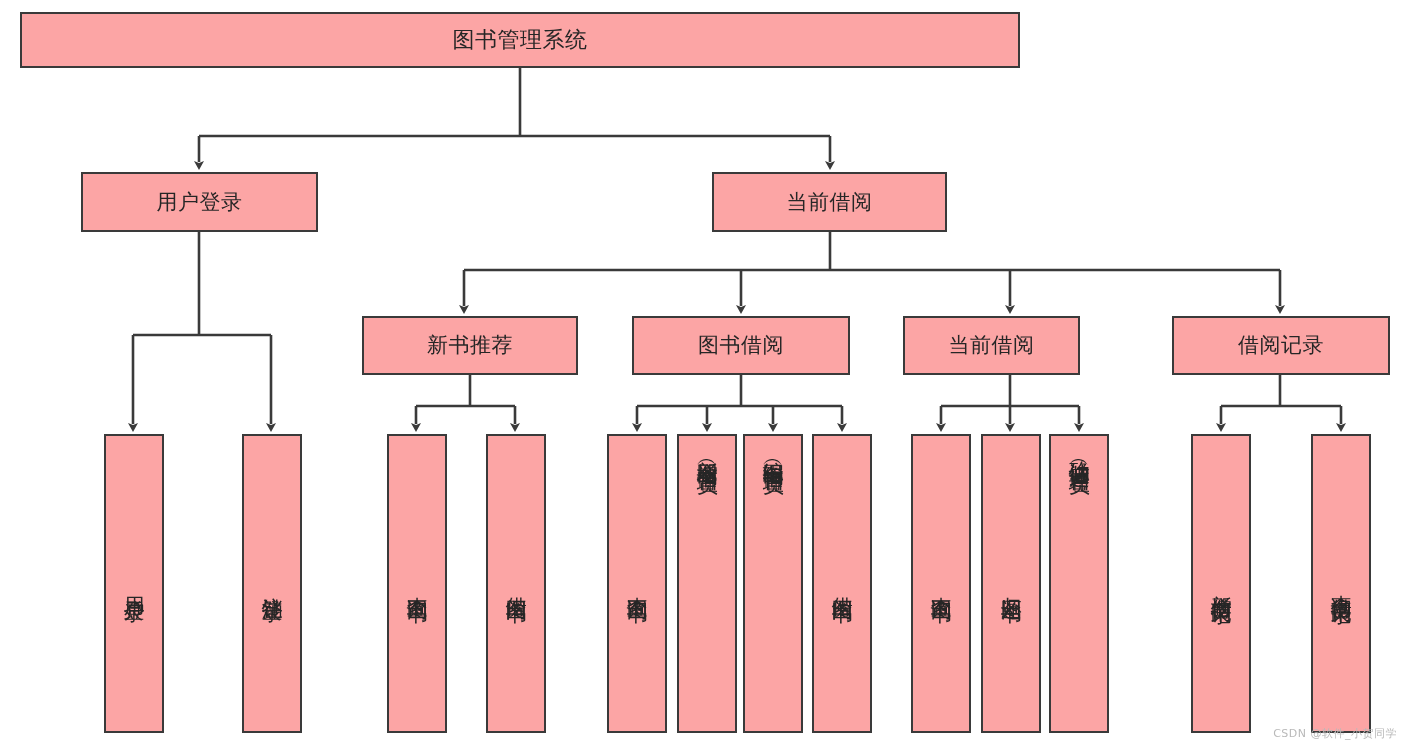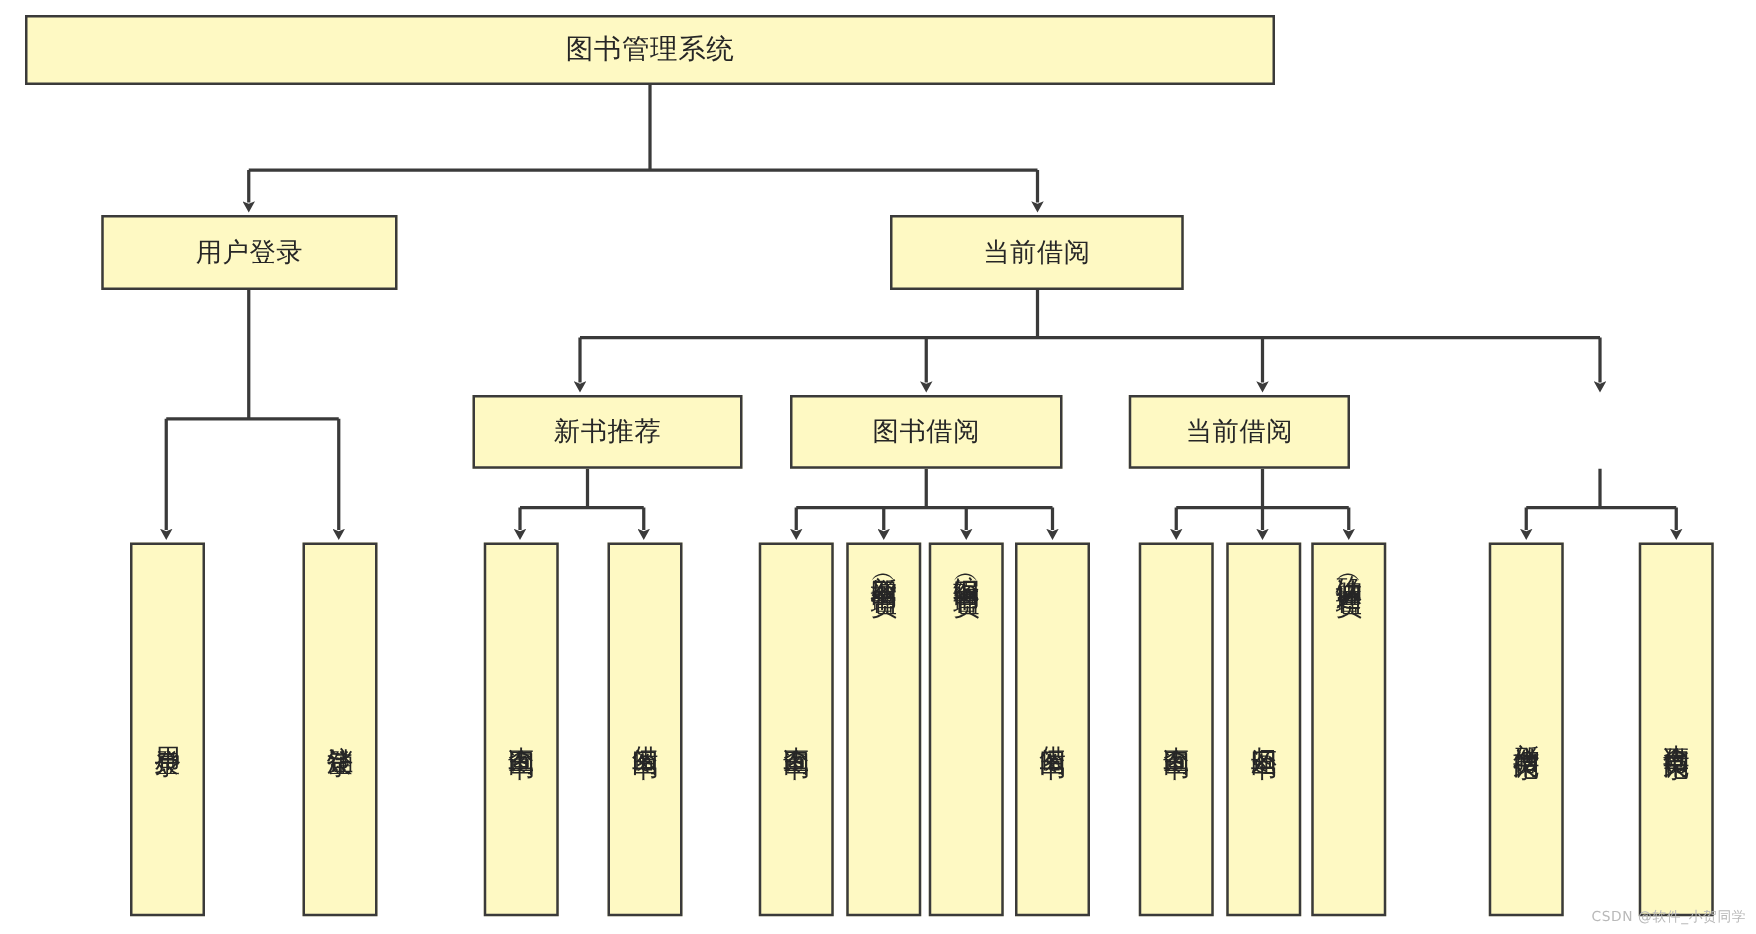--- a/index.html
+++ b/index.html
@@ -21,21 +21,21 @@
     position: absolute;
     left: 0;
     top: 0;
     width: 1405px;
     height: 747px;
   }
   .node {
     position: absolute;
     box-sizing: border-box;
     border: 2.5px solid #3a3a3a;
-    background: #fef9c3;
+    background: #fca5a5;
     display: flex;
     align-items: center;
     justify-content: center;
     color: #262626;
   }
   .node-label {
     display: block;
     text-align: center;
     line-height: 1.18;
     white-space: pre;
@@ -134,29 +134,32 @@
     <span class="node-label">图书管理系统</span>
   </div>
 
   <div class="node h-node" style="left:81px; top:172px; width:237px; height:60px;">
     <span class="node-label">用户登录</span>
   </div>
   <div class="node h-node" style="left:712px; top:172px; width:235px; height:60px;">
     <span class="node-label">当前借阅</span>
   </div>
 
-  <div class="node h-node" style="left:378px; top:316px; width:216px; height:59px;">
+  <div class="node h-node" style="left:362px; top:316px; width:216px; height:59px;">
     <span class="node-label">新书推荐</span>
   </div>
   <div class="node h-node" style="left:632px; top:316px; width:218px; height:59px;">
     <span class="node-label">图书借阅</span>
   </div>
   <div class="node h-node" style="left:903px; top:316px; width:177px; height:59px;">
     <span class="node-label">当前借阅</span>
   </div>
+  <div class="node h-node" style="left:1172px; top:316px; width:218px; height:59px;">
+    <span class="node-label">借阅记录</span>
+  </div>
 
   <div class="node v-node pad-mid" style="left:104px; top:434px; width:60px; height:299px;">
     <span class="node-label">用户登录</span>
   </div>
   <div class="node v-node pad-mid" style="left:242px; top:434px; width:60px; height:299px;">
     <span class="node-label">注销登录</span>
   </div>
 
   <div class="node v-node pad-mid" style="left:387px; top:434px; width:60px; height:299px;">
     <span class="node-label">查询图书</span>

